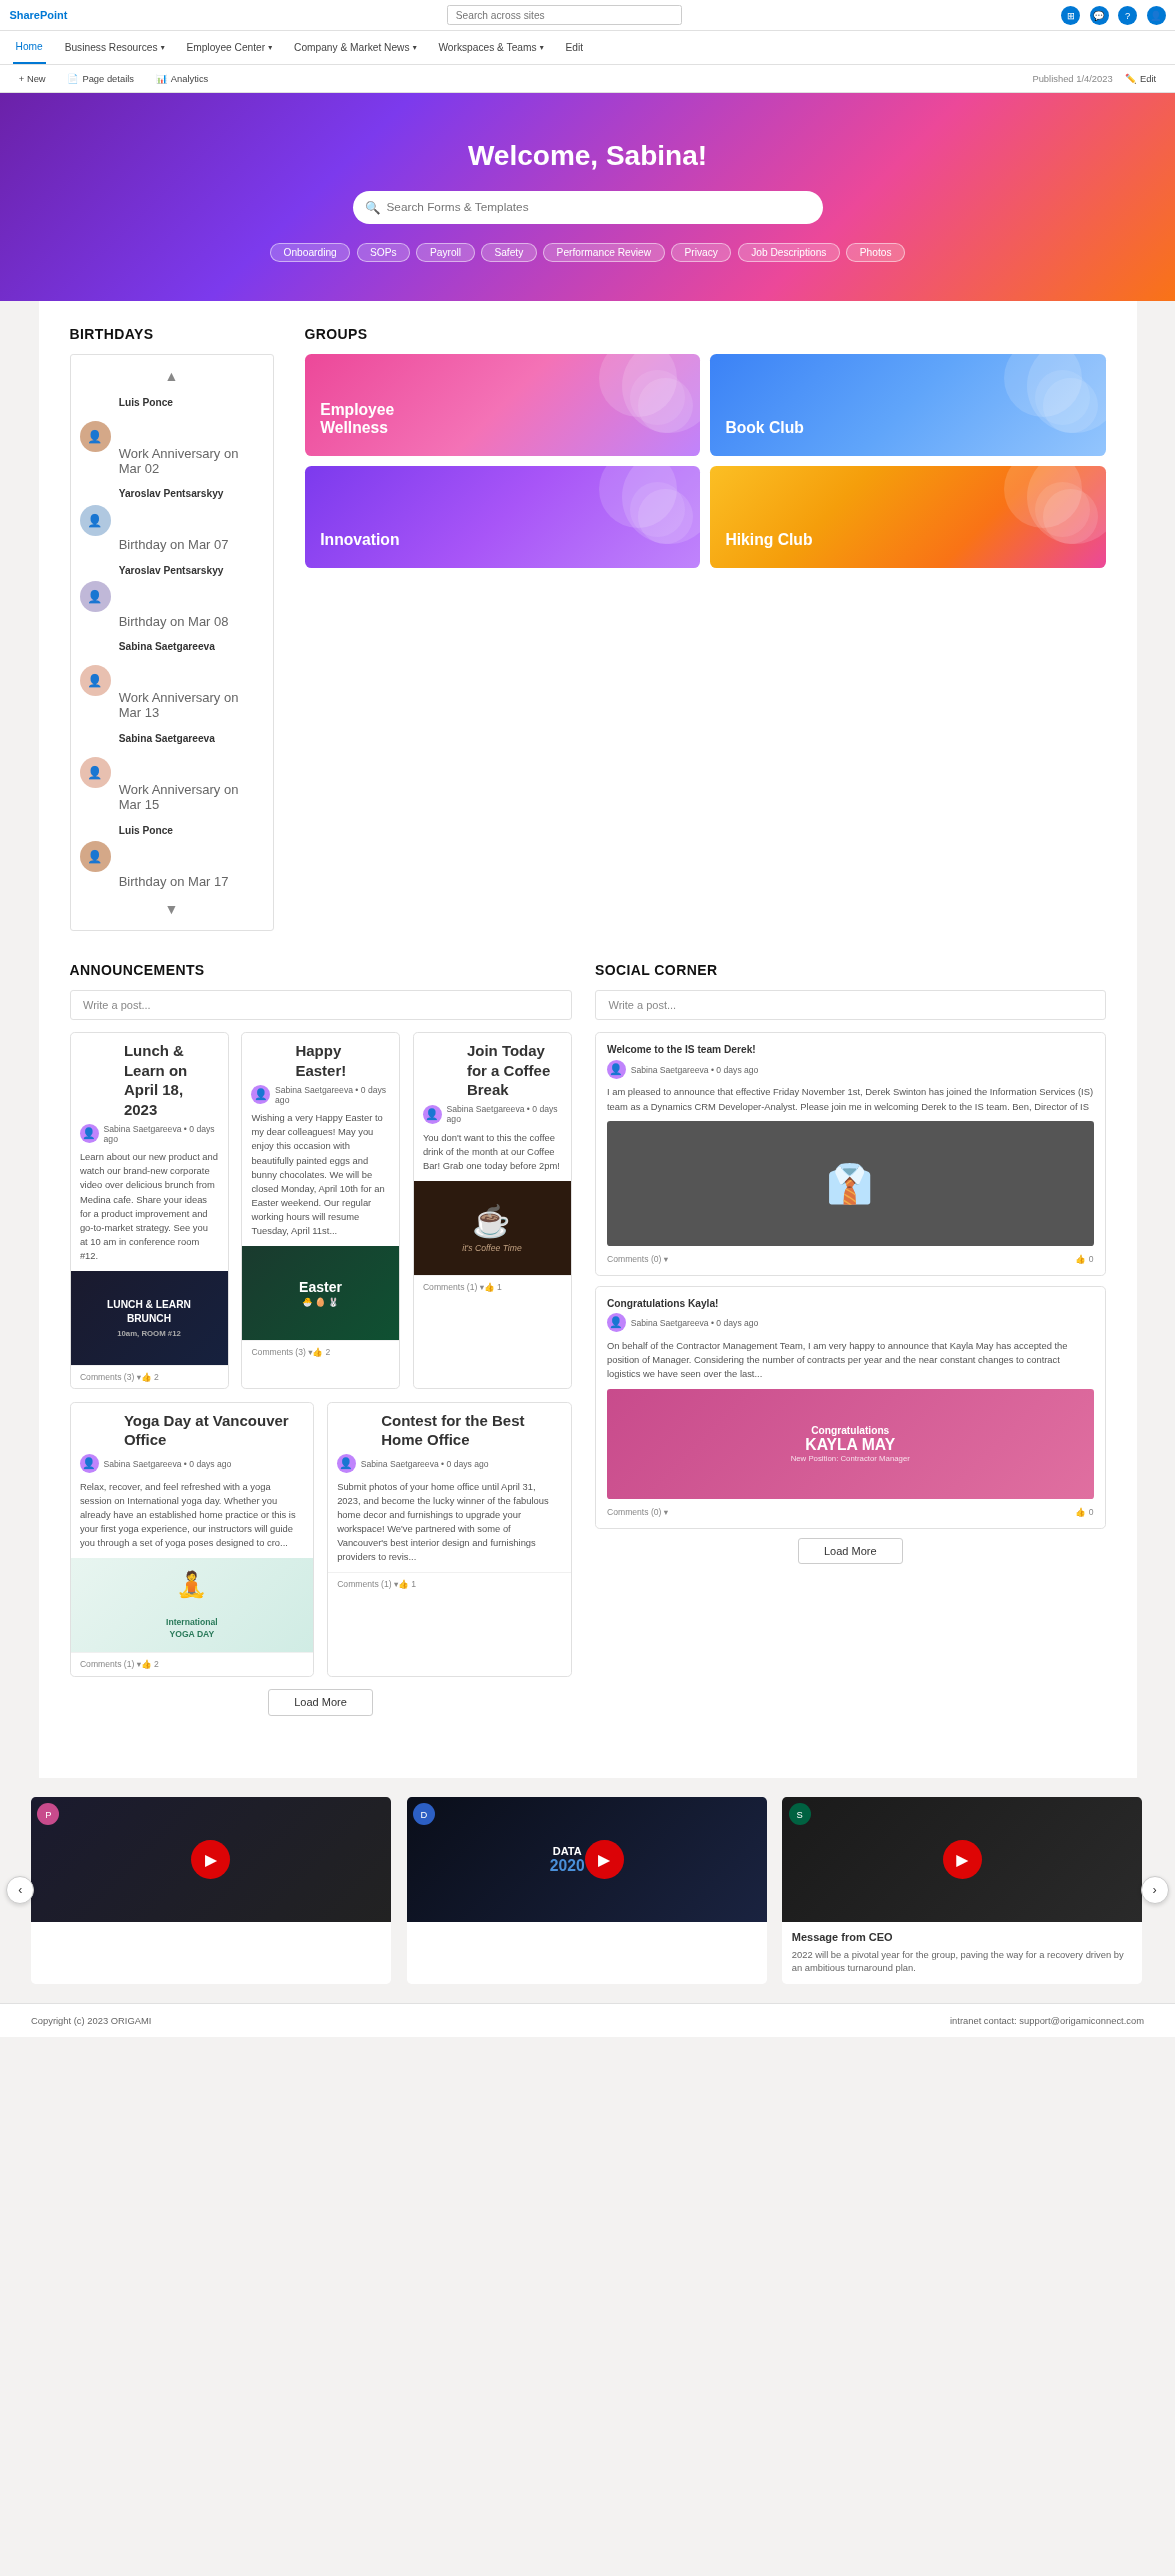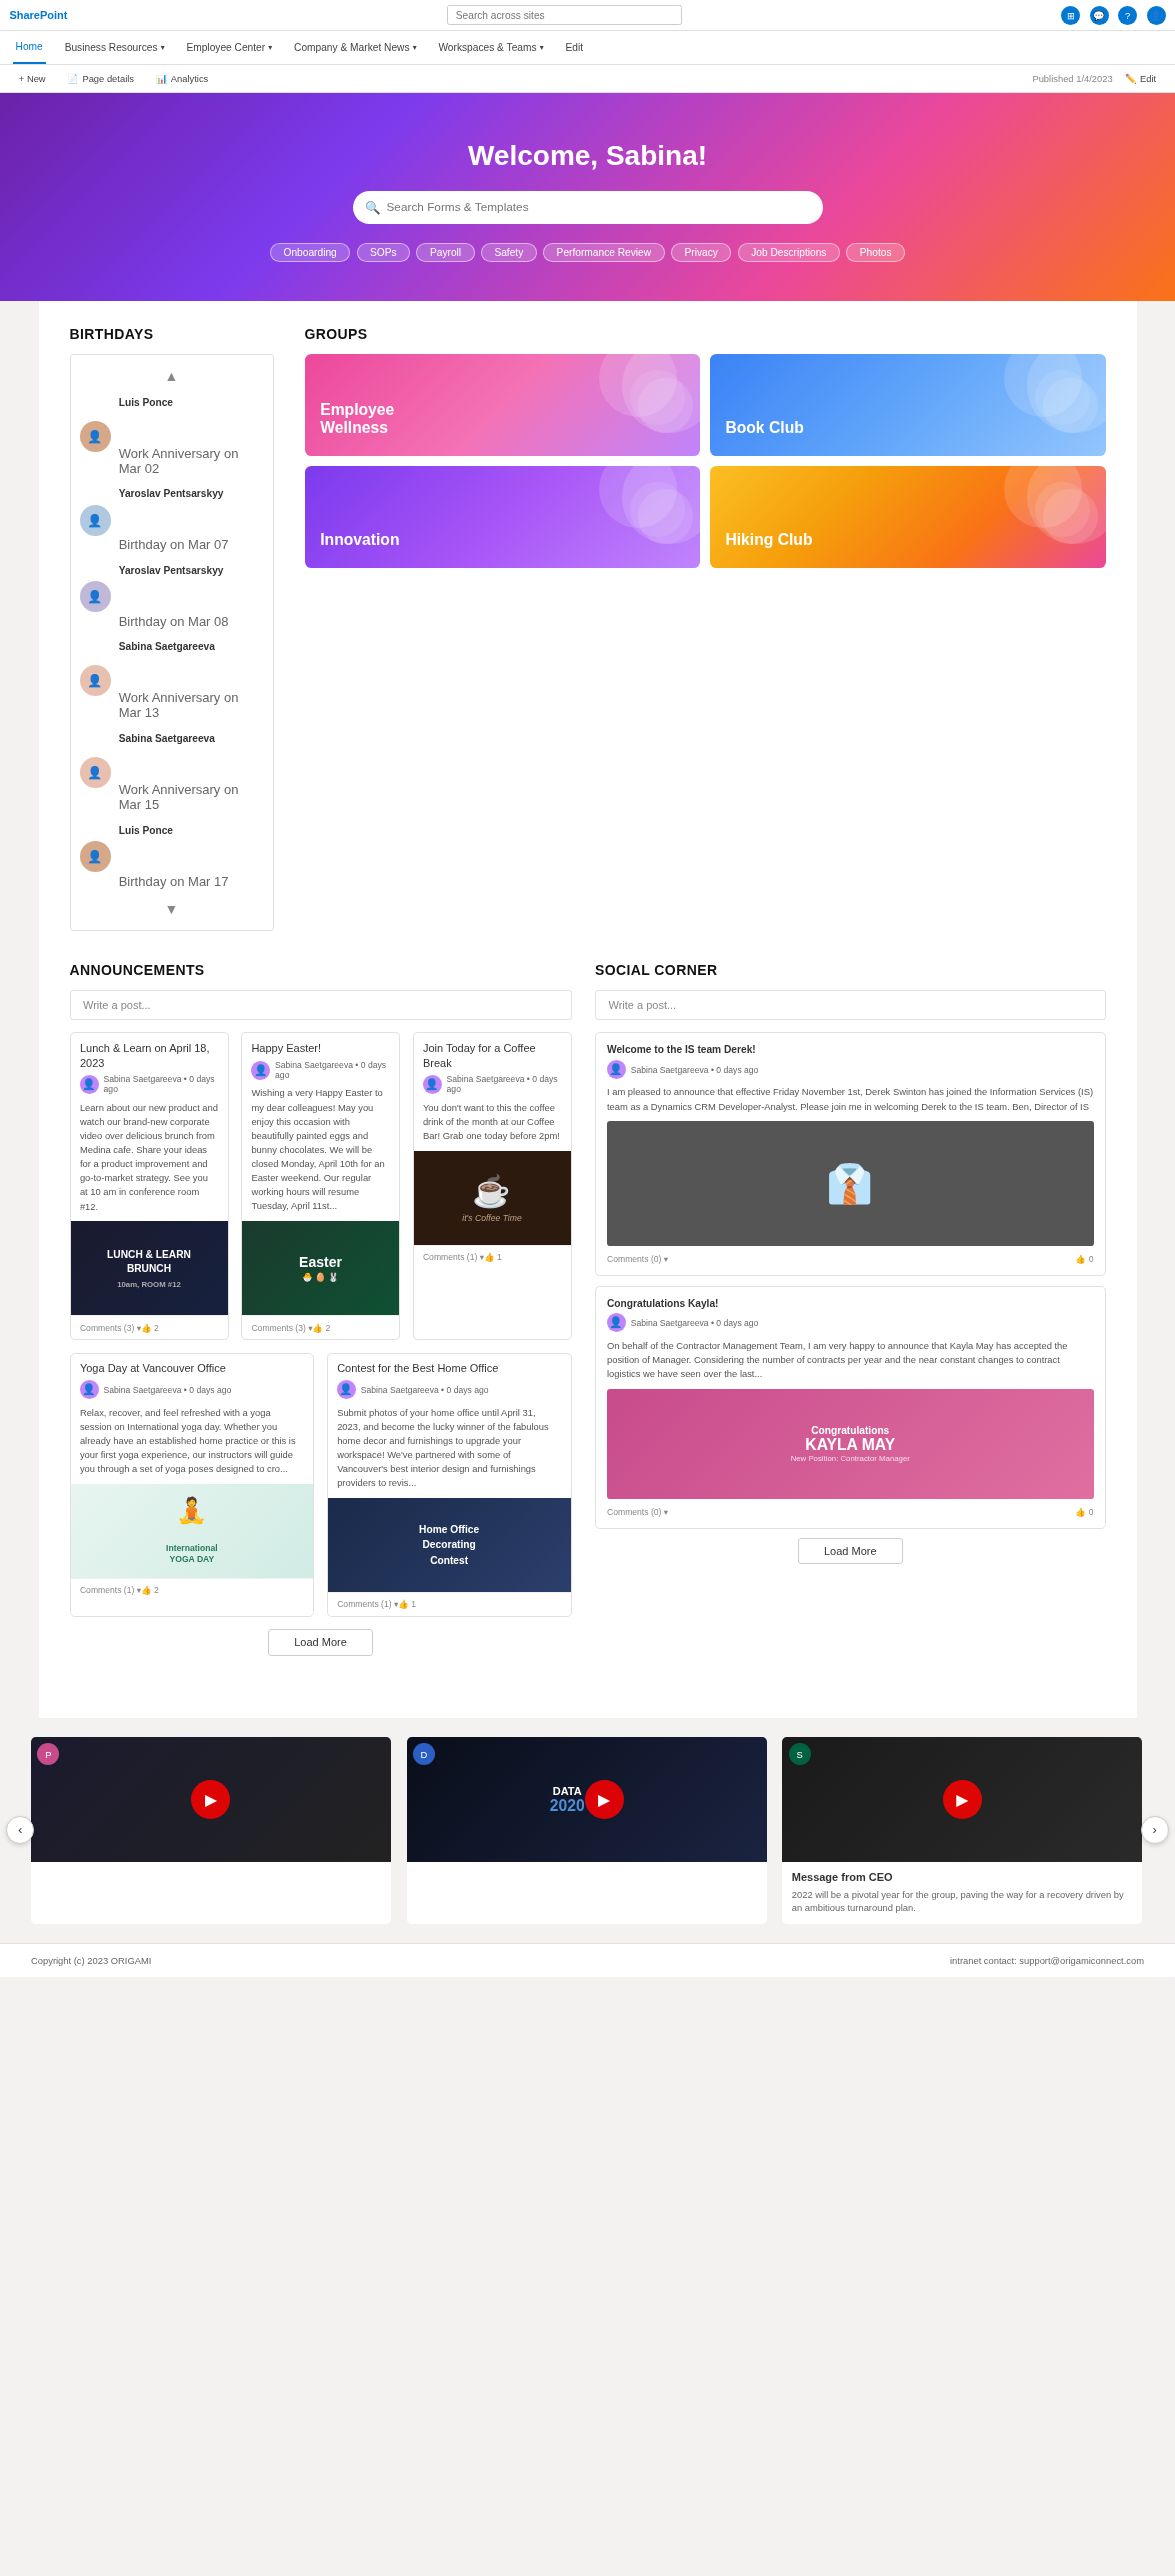--- a/index.html
+++ b/index.html
@@ -69,21 +69,21 @@
     .announcements-section { flex: 0 0 502px; }
     .social-section { flex: 1; }
 
     
     .post-input-bar { border: 0.8px solid #e0e0e0; border-radius: 3.1px; padding: 7.8px 12.5px; margin-bottom: 12.5px; color: #888; font-size: 11px; cursor: pointer; }
 
     
     .announcements-grid { display: grid; grid-template-columns: 1fr 1fr 1fr; gap: 12.5px; margin-bottom: 12.5px; }
     .announcement-card { border: 0.8px solid #e0e0e0; border-radius: 4.7px; overflow: hidden; cursor: pointer; }
     .ann-body { padding: 7.8px 9.4px; }
-    .ann-title { font-size: 11px; font-weight: 400; margin-bottom: 4.7px; line-height: 1.3; }
+    .ann-title { font-size: 15px; font-weight: 700; margin-bottom: 4.7px; line-height: 1.3; margin-left: 44px; }
     .ann-author-row { display: flex; align-items: center; gap: 4.7px; margin-bottom: 6.3px; }
     .ann-avatar { width: 19px; height: 19px; border-radius: 50%; background: #c084fc; flex-shrink: 0; display: flex; align-items: center; justify-content: center; overflow: hidden; }
     .ann-author { font-size: 8.6px; color: #666; }
     .ann-text { font-size: 9.4px; color: #555; line-height: 1.5; }
     .ann-image { width: 100%; height: 94px; object-fit: cover; background: #f0f0f0; display: flex; align-items: center; justify-content: center; overflow: hidden; }
     .ann-footer { padding: 6.3px 9.4px; border-top: 0.8px solid #f0f0f0; display: flex; align-items: center; font-size: 8.6px; color: #888; }
     .ann-likes { display: flex; align-items: center; gap: 3.1px; }
 
     
     .img-lunch { background: linear-gradient(135deg, #1a1a2e, #16213e); display: flex; flex-direction: column; align-items: center; justify-content: center; color: #fff; font-weight: 700; font-size: 10.2px; text-align: center; }
@@ -381,23 +381,20 @@
 
         <div class="announcement-card">
           <div class="ann-body">
             <div class="ann-title">Contest for the Best Home Office</div>
             <div class="ann-author-row">
               <div class="ann-avatar">👤</div>
               <span class="ann-author">Sabina Saetgareeva • 0 days ago</span>
             </div>
             <div class="ann-text">Submit photos of your home office until April 31, 2023, and become the lucky winner of the fabulous home decor and furnishings to upgrade your workspace! We've partnered with some of Vancouver's best interior design and furnishings providers to revis...</div>
           </div>
-          <div class="ann-image img-homeoffice">
-            <div style="color:#fff;font-size:10.2px;font-weight:600;text-align:center;line-height:1.5;padding:6.3px;">Home Office<br>Decorating<br>Contest</div>
-          </div>
           <div class="ann-footer">
             <span>Comments (1) ▾</span>
             <span class="ann-likes">👍 1</span>
           </div>
         </div>
       </div>
 
       <button class="load-more-btn">Load More</button>
     </div>
 

